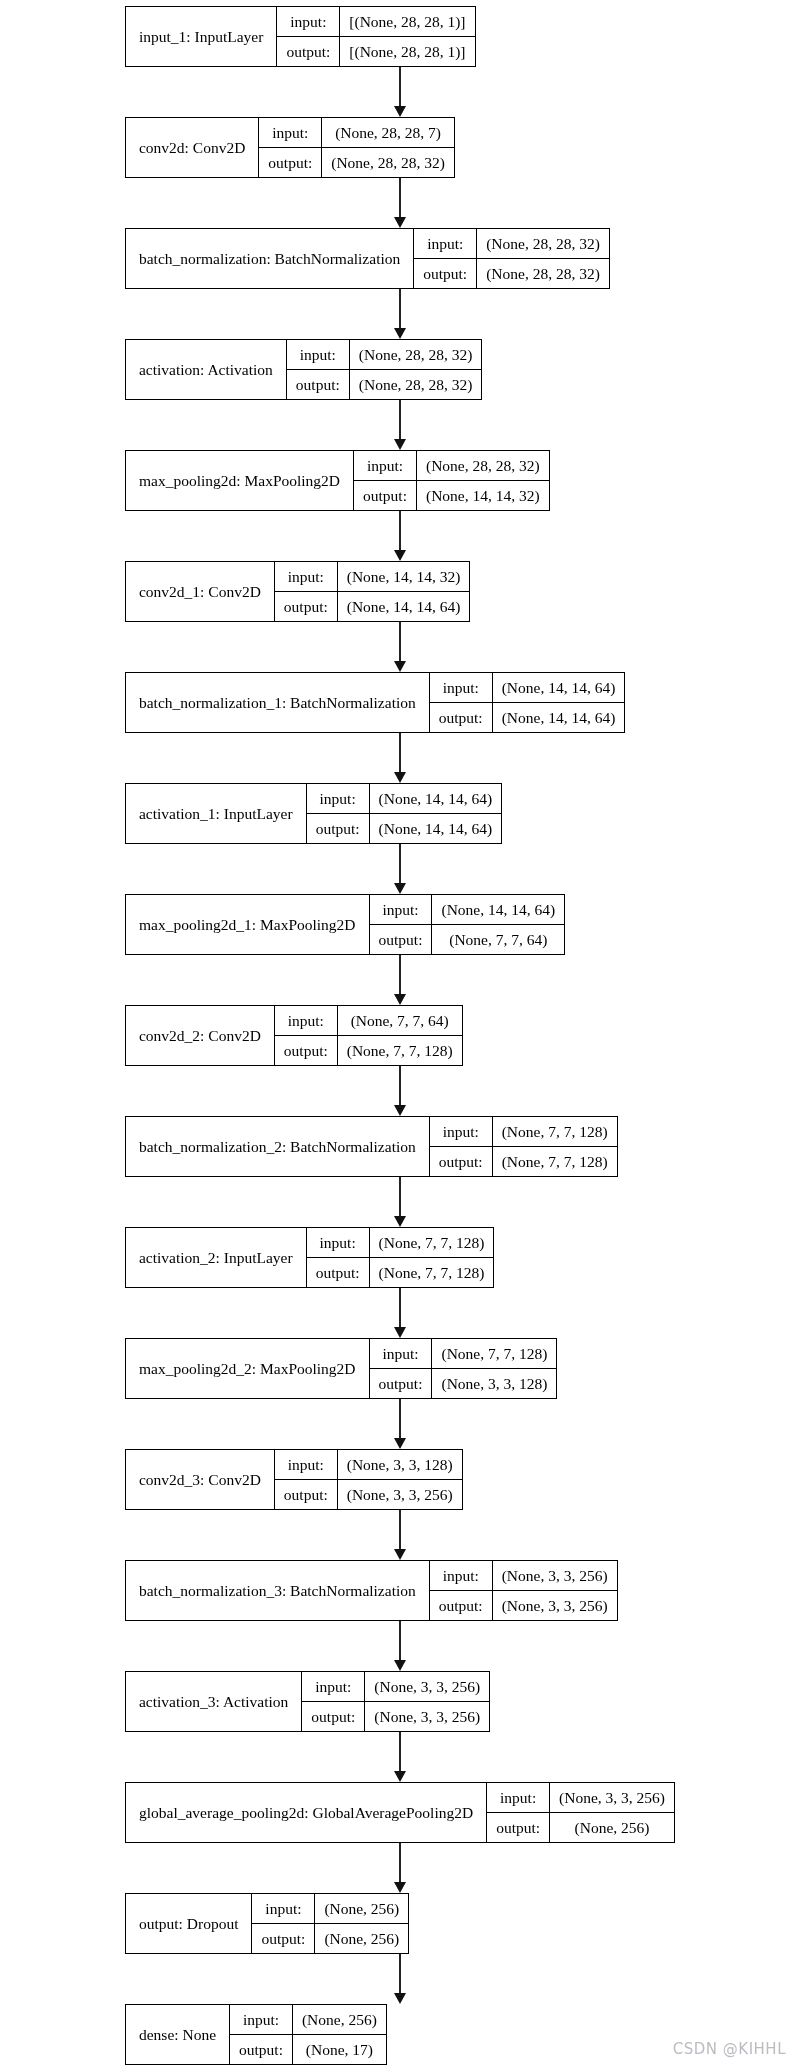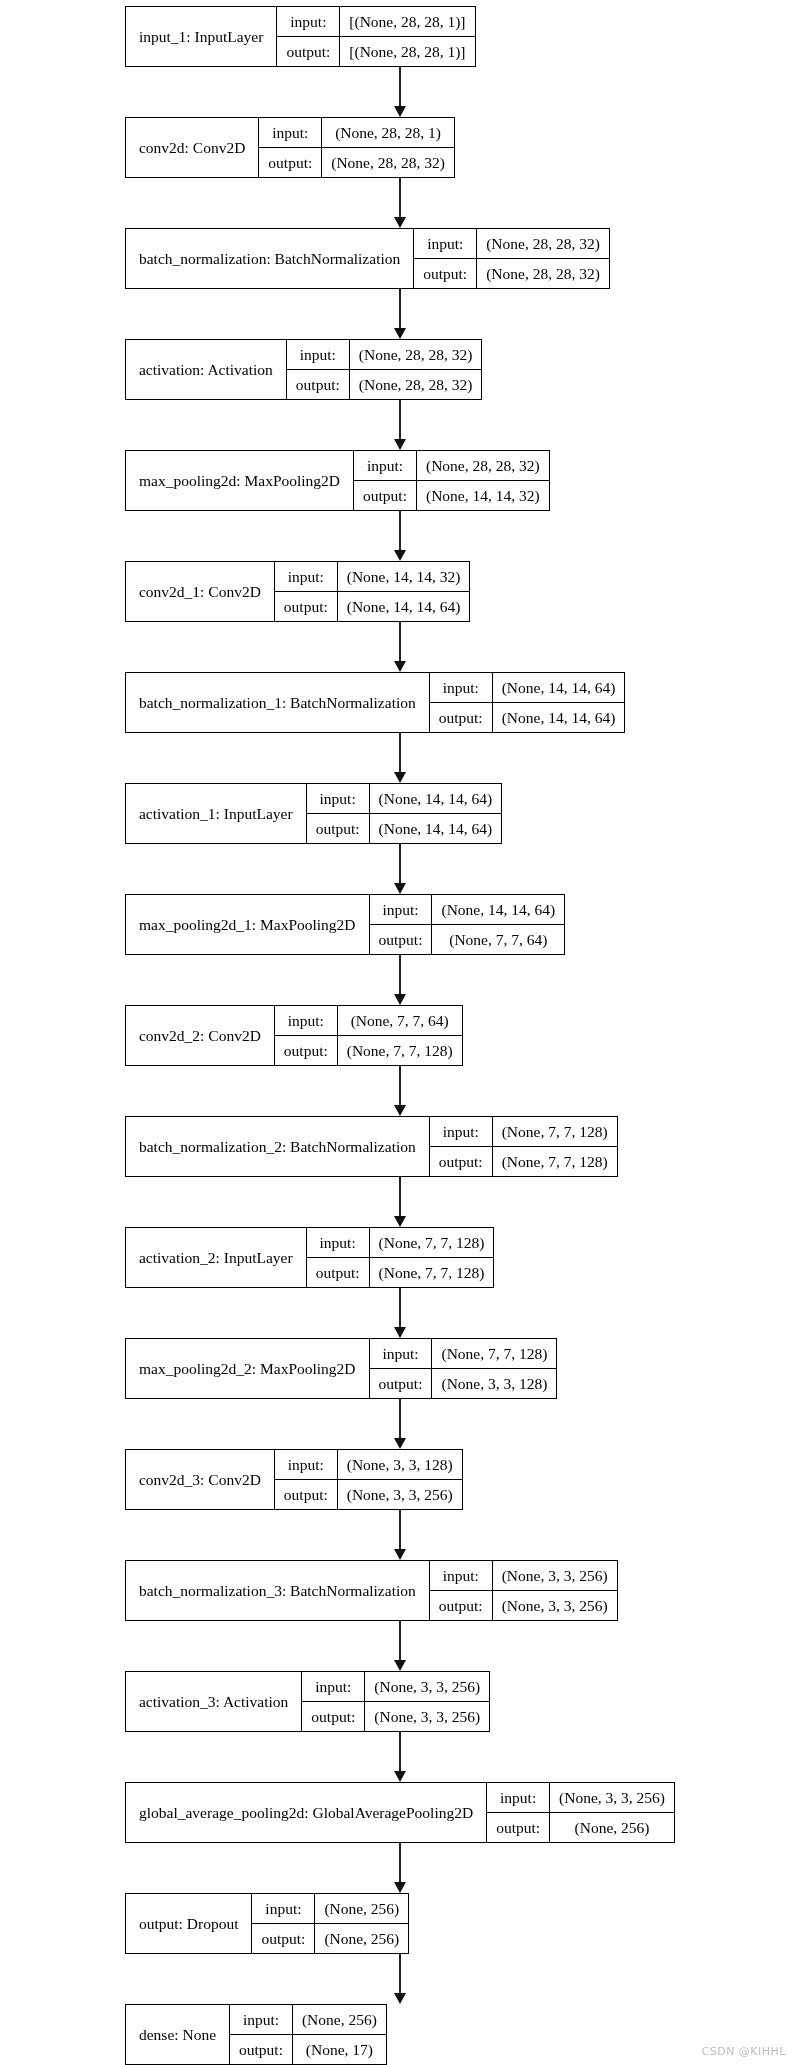--- a/index.html
+++ b/index.html
@@ -53,21 +53,21 @@
     height: 0;
     border-left: 6px solid transparent;
     border-right: 6px solid transparent;
     border-top: 11px solid #111111;
   }
   .watermark {
     position: absolute;
     right: 14px;
     bottom: 7px;
     font-family: "DejaVu Sans", sans-serif;
-    font-size: 11px;
+    font-size: 15px;
     color: #b9bdc2;
     letter-spacing: 0.5px;
   }
 </style>
 </head>
 <body>
 
 <div class="canvas">
   <div id="nodes-root">
   <table class="node">
@@ -87,21 +87,21 @@
   <div class="arrow">
     <div class="shaft"></div>
     <div class="head"></div>
   </div>
 
   <table class="node">
     <tbody>
       <tr>
         <td class="name" rowspan="2">conv2d: Conv2D</td>
         <td class="io">input:</td>
-        <td class="shape">(None, 28, 28, 1)</td>
+        <td class="shape">(None, 28, 28, 7)</td>
       </tr>
       <tr>
         <td class="io">output:</td>
         <td class="shape">(None, 28, 28, 32)</td>
       </tr>
     </tbody>
   </table>
 
   <div class="arrow">
     <div class="shaft"></div>

